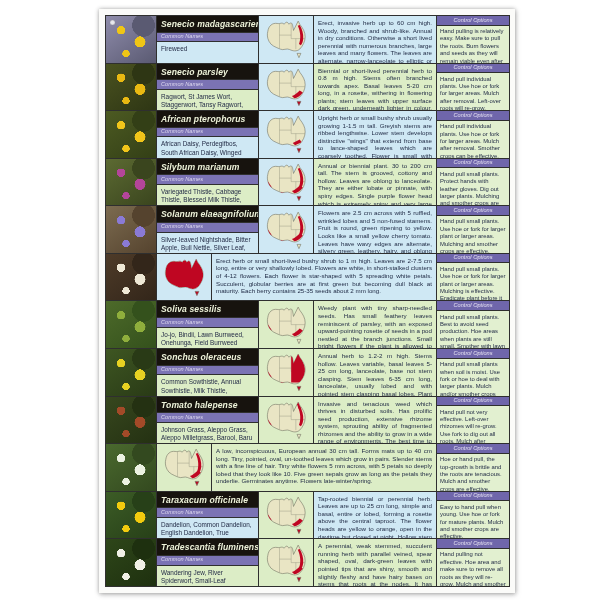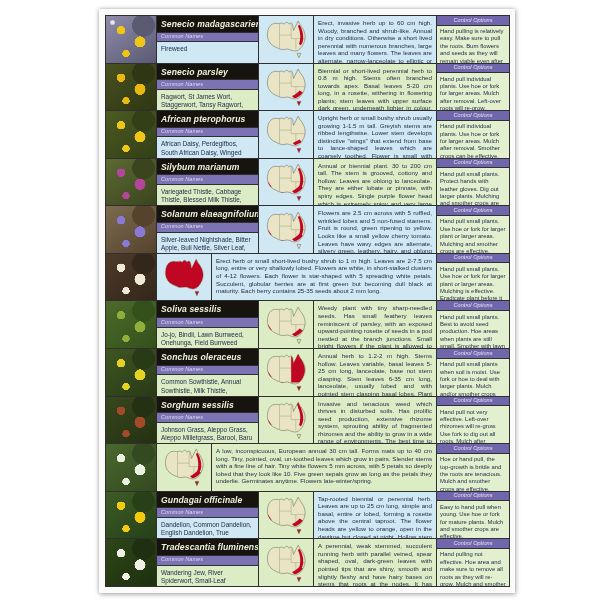--- a/index.html
+++ b/index.html
@@ -327,21 +327,21 @@
       <div class="ctrl-bar">Control Options</div>
       <div class="ctrl-body ctrl-green">Hand pull small plants when soil is moist. Use fork or hoe to deal with larger plants. Mulch and/or smother crops after removal.</div>
     </div>
   </div>
 
   <div class="row">
     <div class="cell photo">
       <div class="photo-inner" style="background: radial-gradient(7px at 30% 30%, rgb(163, 74, 40) 0px, rgb(163, 74, 40) 60%, transparent 62%), radial-gradient(9px at 68% 55%, rgb(163, 74, 40) 0px, rgb(163, 74, 40) 60%, transparent 62%), radial-gradient(6px at 40% 80%, rgb(163, 74, 40) 0px, rgb(163, 74, 40) 60%, transparent 62%), radial-gradient(16px at 75% 20%, rgb(36, 49, 18) 0px, rgb(36, 49, 18) 70%, transparent 72%), linear-gradient(145deg, rgb(55, 71, 30) 0%, rgb(36, 49, 18) 100%);"></div>
     </div>
     <div class="cell namecol">
-      <div class="species">Sorghum sessilis</div>
+      <div class="species">Tomato halepense</div>
       <div class="bar">Common Names</div>
       <div class="names tint-green">Johnson Grass, Aleppo Grass, Aleppo Milletgrass, Barool, Baru Grass, Evergreen Millet</div>
     </div>
     <div class="cell mapcol tint-green">
           <svg viewBox="4 0 60 54" width="49" height="42">
             <clipPath id="clip8">
               <path d="M10,17 C11,10 16,6 22,7 C26,8 28,5 31,8 C33,5 35,4 37,8 C39,6 41,5 42,10 L43,16 C45,12 47,8 49,4 L51,8 C55,13 58,18 58,24 C58,30 55,36 51,40 C47,43.5 42,42.5 38,40.5 C34,38.5 30,42 26,40 C20,37.5 14,35.5 11.5,30 C9,25 9,21 10,17 Z"></path>
             </clipPath>
             <path d="M10,17 C11,10 16,6 22,7 C26,8 28,5 31,8 C33,5 35,4 37,8 C39,6 41,5 42,10 L43,16 C45,12 47,8 49,4 L51,8 C55,13 58,18 58,24 C58,30 55,36 51,40 C47,43.5 42,42.5 38,40.5 C34,38.5 30,42 26,40 C20,37.5 14,35.5 11.5,30 C9,25 9,21 10,17 Z" fill="#e9e5c4" stroke="#6a6a5a" stroke-width="0.7"></path>
             <path d="M47.5,45.5 L52.5,45.5 L50,51 Z" fill="#e9e5c4" stroke="#6a6a5a" stroke-width="0.7"></path>
@@ -391,21 +391,21 @@
       <div class="ctrl-bar">Control Options</div>
       <div class="ctrl-body ctrl-green">Hoe or hand pull, the top-growth is brittle and the roots are tenacious. Mulch and smother crops are effective.</div>
     </div>
   </div>
 
   <div class="row">
     <div class="cell photo">
       <div class="photo-inner" style="background: radial-gradient(7px at 30% 30%, rgb(243, 203, 14) 0px, rgb(243, 203, 14) 60%, transparent 62%), radial-gradient(9px at 68% 55%, rgb(243, 203, 14) 0px, rgb(243, 203, 14) 60%, transparent 62%), radial-gradient(6px at 40% 80%, rgb(243, 203, 14) 0px, rgb(243, 203, 14) 60%, transparent 62%), radial-gradient(16px at 75% 20%, rgb(39, 64, 24) 0px, rgb(39, 64, 24) 70%, transparent 72%), linear-gradient(145deg, rgb(60, 92, 38) 0%, rgb(39, 64, 24) 100%);"></div>
     </div>
     <div class="cell namecol">
-      <div class="species">Gundagai officinale</div>
+      <div class="species">Taraxacum officinale</div>
       <div class="bar">Common Names</div>
       <div class="names tint-blue">Dandelion, Common Dandelion, English Dandelion, True Dandelion, European Dandelion</div>
     </div>
     <div class="cell mapcol tint-green">
           <svg viewBox="4 0 60 54" width="49" height="42">
             <clipPath id="clip10">
               <path d="M10,17 C11,10 16,6 22,7 C26,8 28,5 31,8 C33,5 35,4 37,8 C39,6 41,5 42,10 L43,16 C45,12 47,8 49,4 L51,8 C55,13 58,18 58,24 C58,30 55,36 51,40 C47,43.5 42,42.5 38,40.5 C34,38.5 30,42 26,40 C20,37.5 14,35.5 11.5,30 C9,25 9,21 10,17 Z"></path>
             </clipPath>
             <path d="M10,17 C11,10 16,6 22,7 C26,8 28,5 31,8 C33,5 35,4 37,8 C39,6 41,5 42,10 L43,16 C45,12 47,8 49,4 L51,8 C55,13 58,18 58,24 C58,30 55,36 51,40 C47,43.5 42,42.5 38,40.5 C34,38.5 30,42 26,40 C20,37.5 14,35.5 11.5,30 C9,25 9,21 10,17 Z" fill="#e9e5c4" stroke="#6a6a5a" stroke-width="0.7"></path>
             <path d="M47.5,45.5 L52.5,45.5 L50,51 Z" fill="#bf0622" stroke="#6a6a5a" stroke-width="0.7"></path>

